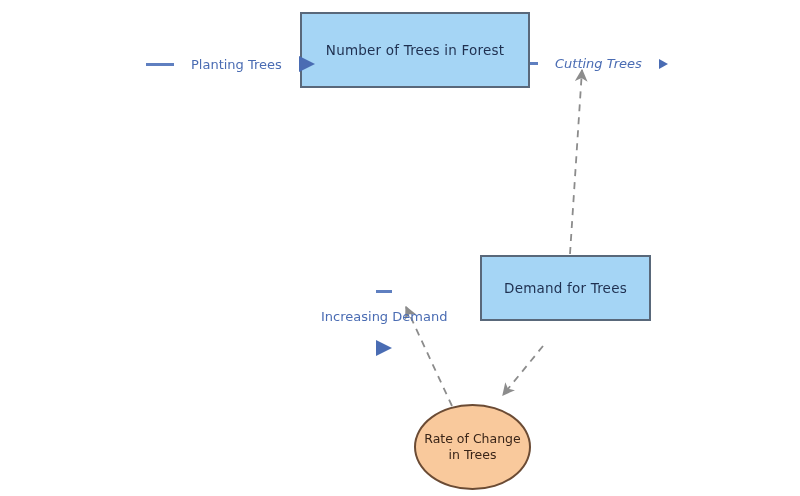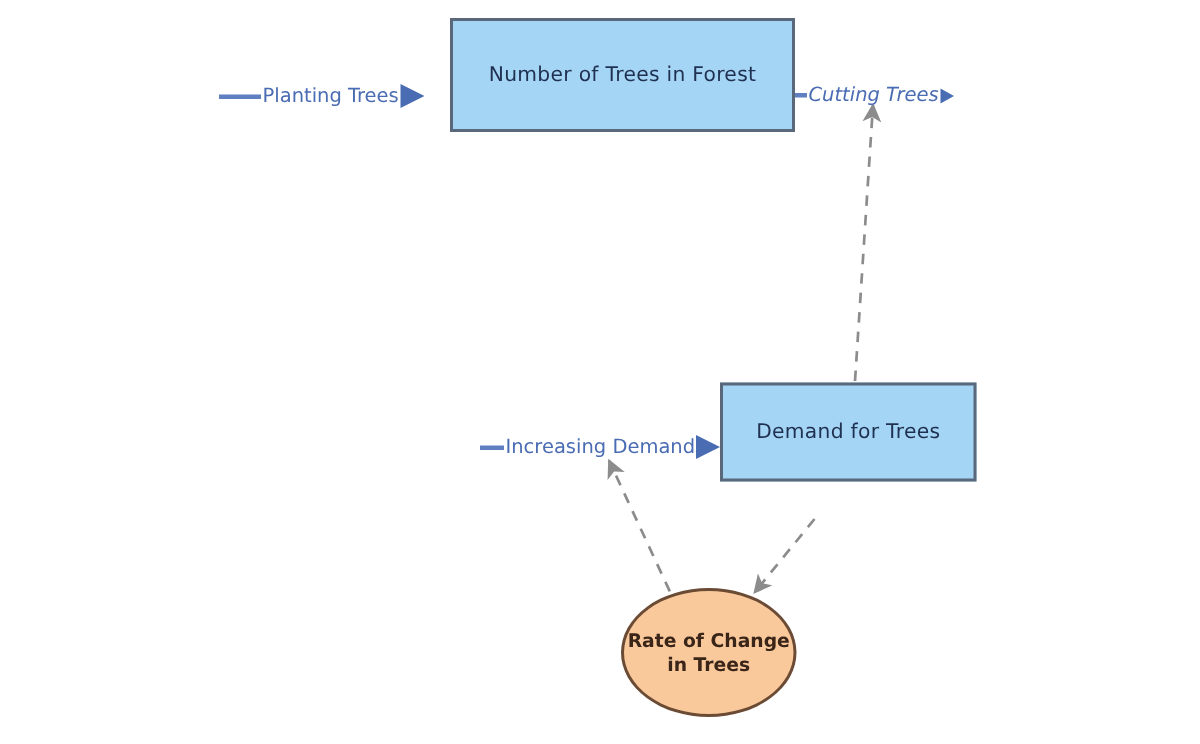--- a/index.html
+++ b/index.html
@@ -54,30 +54,31 @@
     border: 2px solid #6b4b34;
     border-radius: 50%;
     display: flex;
     align-items: center;
     justify-content: center;
     text-align: center;
     color: #3a2518;
     font-size: 12.5px;
     line-height: 1.3;
   }
-  #aux-rate { left: 414px; top: 392px; width: 117px; height: 86px; font-weight: bold; }
+  #aux-rate { left: 414px; top: 404px; width: 117px; height: 86px; }
 
   
   .flow {
     position: absolute;
     display: flex;
     align-items: center;
     color: #4a6cb3;
     font-size: 13px;
     white-space: nowrap;
+    gap: 16px;
   }
   .flow .stem {
     display: block;
     height: 3px;
     background: #5f7fc0;
   }
   .flow .flow-label {
     padding: 0 1px;
   }
   .flow .head-big {
@@ -93,21 +94,21 @@
     width: 0;
     height: 0;
     border-top: 5px solid transparent;
     border-bottom: 5px solid transparent;
     border-left: 9px solid #4a6cb3;
   }
   #flow-planting   { left: 146px; top: 56px;  }
   #flow-planting .stem   { width: 28px; }
   #flow-cutting    { left: 530px; top: 56px; font-style: italic;  }
   #flow-cutting .stem    { width: 8px; }
-  #flow-increasing { left: 320px; top: 290px; }
+  #flow-increasing { left: 320px; top: 290px; flex-direction: column; }
   #flow-increasing .stem { width: 16px; }
 </style>
 </head>
 <body>
 
 <div id="canvas">
 
   <svg id="edges" viewBox="0 0 800 496" width="800" height="496" xmlns="http://www.w3.org/2000/svg">
     <defs>
       <marker id="arrow-gray" viewBox="0 0 10 10" refX="9" refY="5" markerWidth="7" markerHeight="7" orient="auto-start-reverse">

